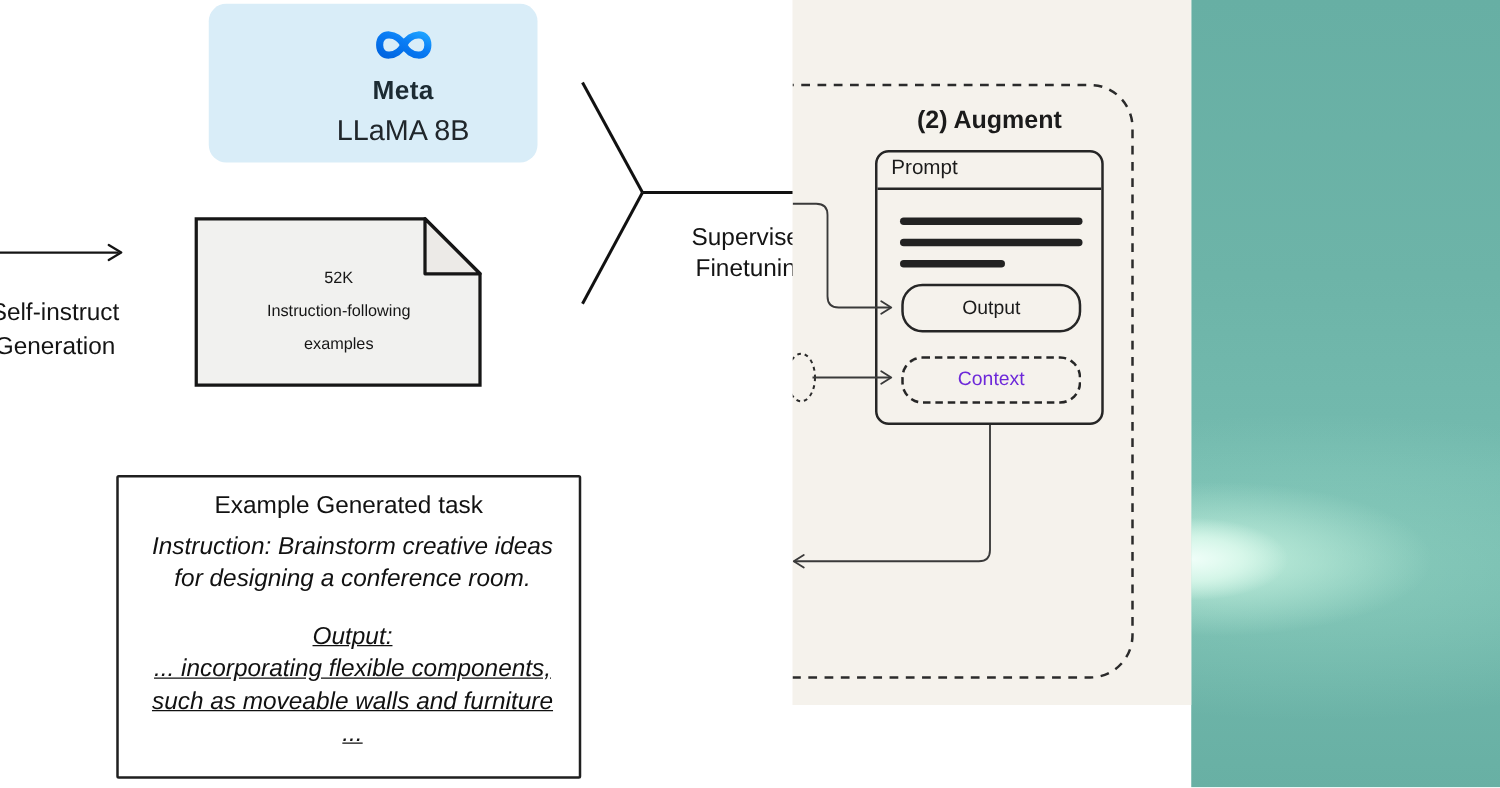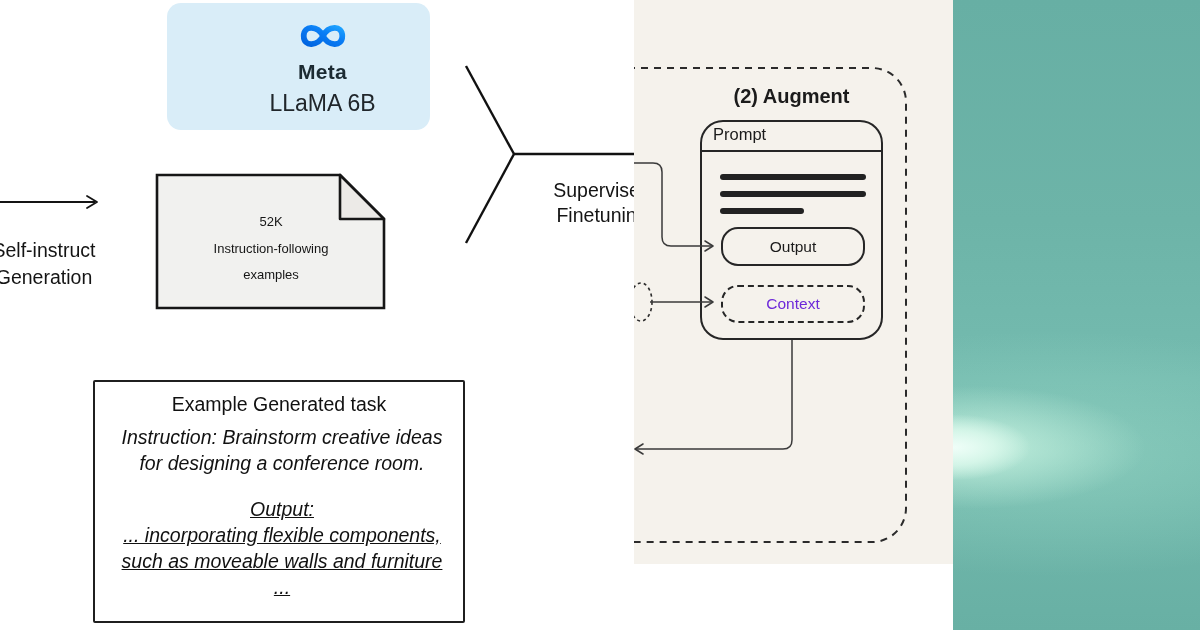--- a/index.html
+++ b/index.html
@@ -48,21 +48,21 @@
   .example-para.second{margin-top:9px;text-decoration:underline;}
 
   
   .center-section{left:634px;top:0;width:319px;height:564px;background:#f5f2ec;overflow:hidden;z-index:2;}
   .augment-heading{
     left:66px;top:85px;width:183px;text-align:center;
     font-size:20px;font-weight:700;color:#1b1b1b;
   }
   .prompt-box{
     left:66px;top:120px;width:183px;height:220px;box-sizing:border-box;
-    border:2px solid #262626;border-radius:23px;background:#f5f2ec;
+    border:2px solid #262626;border-radius:11px;background:#f5f2ec;
   }
   .prompt-header{
     height:25px;border-bottom:2px solid #262626;
     font-size:16.5px;color:#1b1b1b;padding:3px 0 0 11px;
   }
   .bar{position:absolute;left:18px;height:5.5px;background:#222;border-radius:3px;}
   .bar1{top:52px;width:146px;}
   .bar2{top:69px;width:146px;}
   .bar3{top:86px;width:84px;}
   .query-box{
@@ -111,21 +111,21 @@
         <defs>
           <linearGradient id="mg" x1="0" y1="1" x2="1" y2="0">
             <stop offset="0" stop-color="#0064e0"></stop>
             <stop offset="0.6" stop-color="#0a7df5"></stop>
             <stop offset="1" stop-color="#1da2ff"></stop>
           </linearGradient>
         </defs>
         <path d="M40 28 C33 14, 13 12, 13 28 C13 44, 33 42, 40 28 C47 14, 67 12, 67 28 C67 44, 47 42, 40 28 Z" stroke="url(#mg)" stroke-width="8" stroke-linejoin="round" fill="none"></path>
       </svg>
       <div class="meta-word">Meta</div>
-      <div class="model-name">LLaMA 6B</div>
+      <div class="model-name">LLaMA 8B</div>
     </div>
 
     <div class="abs gen-label">
       <div>Self-instruct</div>
       <div>Generation</div>
     </div>
 
     <svg class="abs doc-shape" viewBox="0 0 232 137">
       <path d="M2 2 H185 L229 46 V135 H2 Z" fill="#f1f1ef" stroke="#161616" stroke-width="2.6"></path>
       <path d="M185 2 V46 H229 Z" fill="#eceae7" stroke="#161616" stroke-width="2.6" stroke-linejoin="round"></path>

